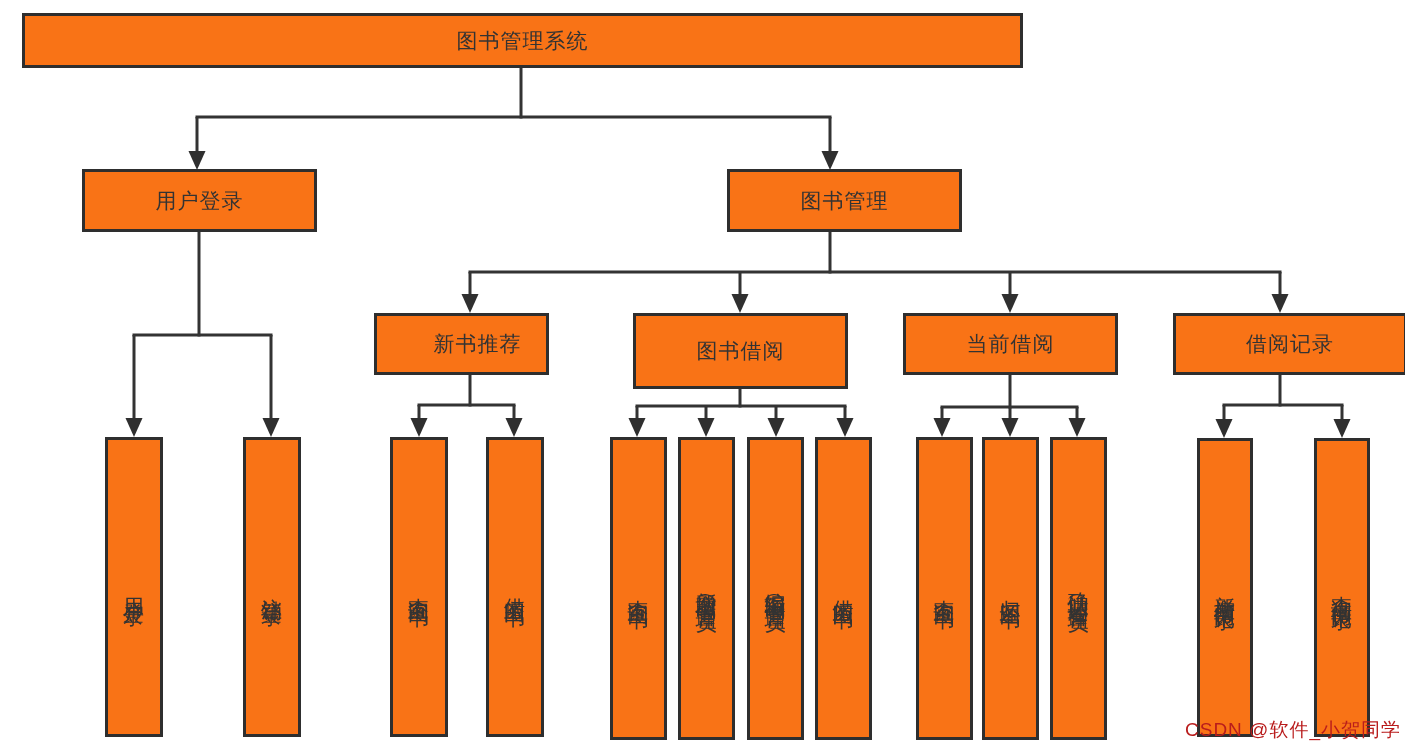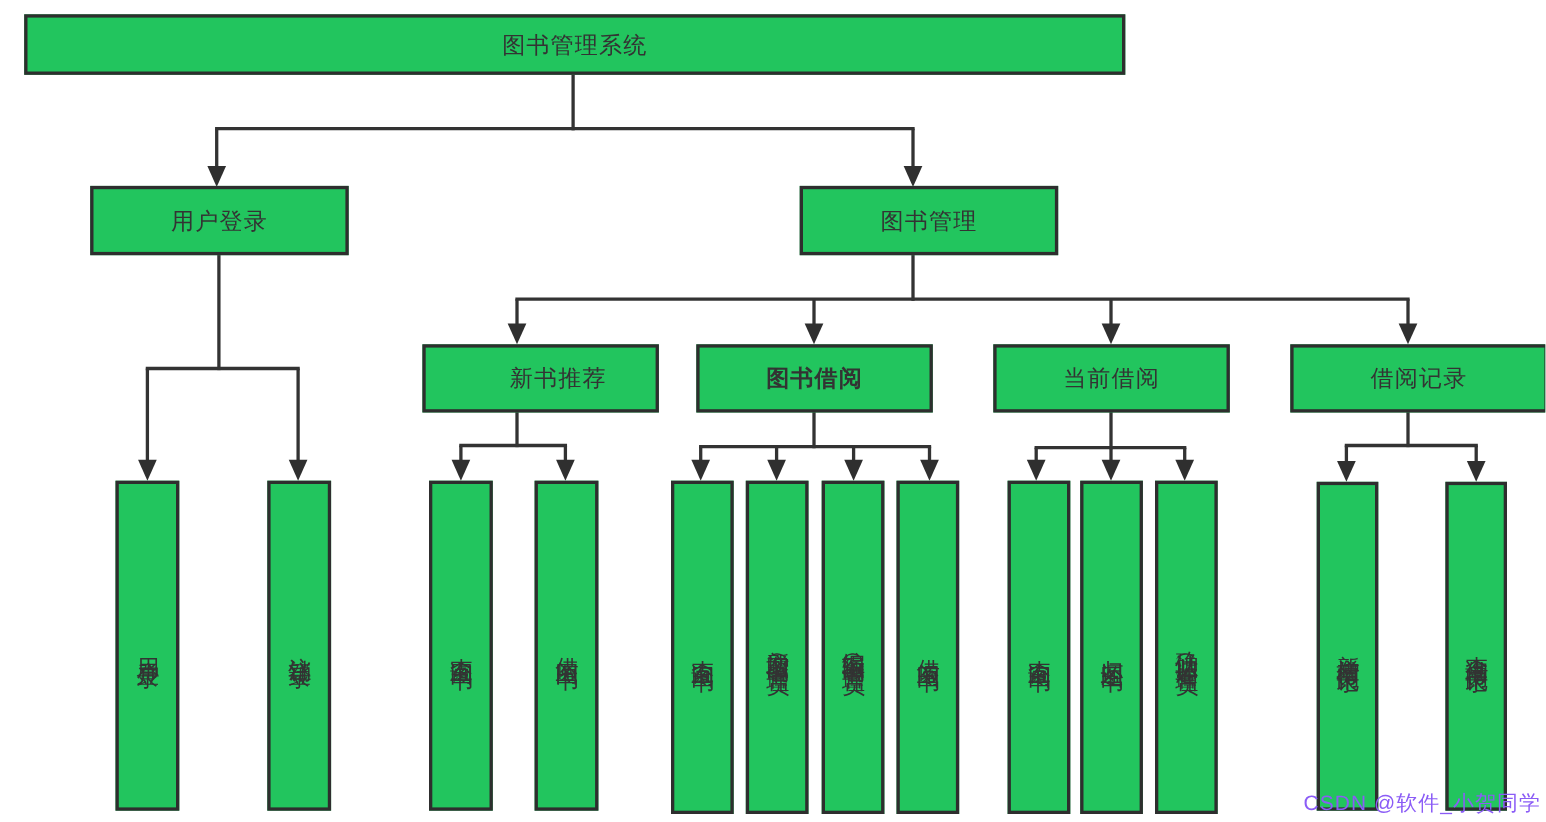--- a/index.html
+++ b/index.html
@@ -8,40 +8,40 @@
     width:1405px; height:747px;
     background:#ffffff;
     font-family:"Liberation Sans", sans-serif;
     overflow:hidden;
   }
   .connectors { position:absolute; left:0; top:0; width:1405px; height:747px; }
   .node {
     position:absolute;
     box-sizing:border-box;
     border:3px solid #2e2e2e;
-    background:#22c55e;
+    background:#f97316;
     display:flex;
     align-items:center;
     justify-content:center;
     color:#333333;
     font-size:21px;
     letter-spacing:1px;
     z-index:2;
   }
   .leaf span {
     writing-mode:vertical-rl;
     text-orientation:mixed;
     letter-spacing:3px;
     line-height:1;
   }
   .watermark {
     position:absolute;
     left:1185px; top:717px;
     font-size:19px;
-    color:#8b5cf6;
+    color:#b91c1c;
     letter-spacing:1px;
     white-space:nowrap;
     z-index:5;
   }
 </style>
 </head>
 <body>
 
 <div class="canvas">
 
@@ -115,24 +115,24 @@
     <span>图书管理系统</span>
   </div>
 
   <div class="node" style="left:82px; top:169px; width:235px; height:63px;">
     <span>用户登录</span>
   </div>
   <div class="node" style="left:712px; top:169px; width:235px; height:63px;margin-left:15px;">
     <span>图书管理</span>
   </div>
 
-  <div class="node" style="left:384px; top:313px; width:215px; height:62px;padding-left:32px;">
+  <div class="node" style="left:374px; top:313px; width:175px; height:62px;padding-left:32px;">
     <span>新书推荐</span>
   </div>
-  <div class="node" style="left:633px; top:313px; width:215px; height:62px;font-weight:bold;">
+  <div class="node" style="left:633px; top:313px; width:215px; height:76px;">
     <span>图书借阅</span>
   </div>
   <div class="node" style="left:903px; top:313px; width:215px; height:62px;font-family:Liberation Serif, serif;">
     <span>当前借阅</span>
   </div>
   <div class="node" style="left:1173px; top:313px; width:234px; height:62px;">
     <span>借阅记录</span>
   </div>
 
   <div class="node leaf" style="left:105px; top:437px; width:58px; height:300px;">

